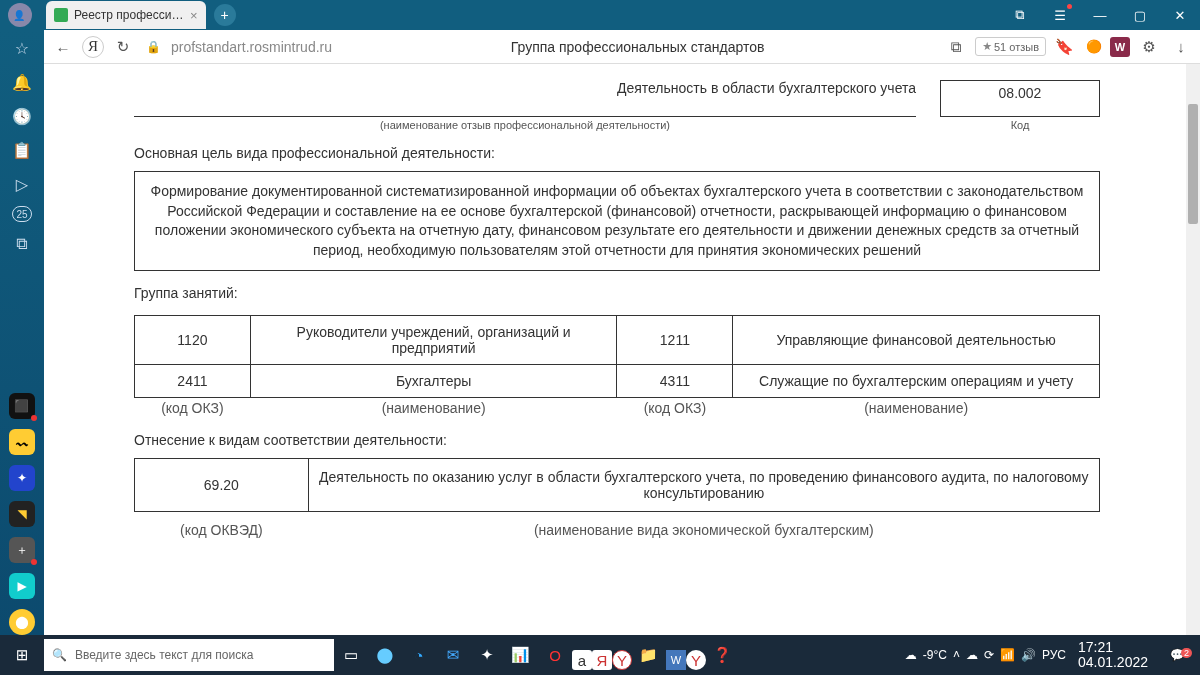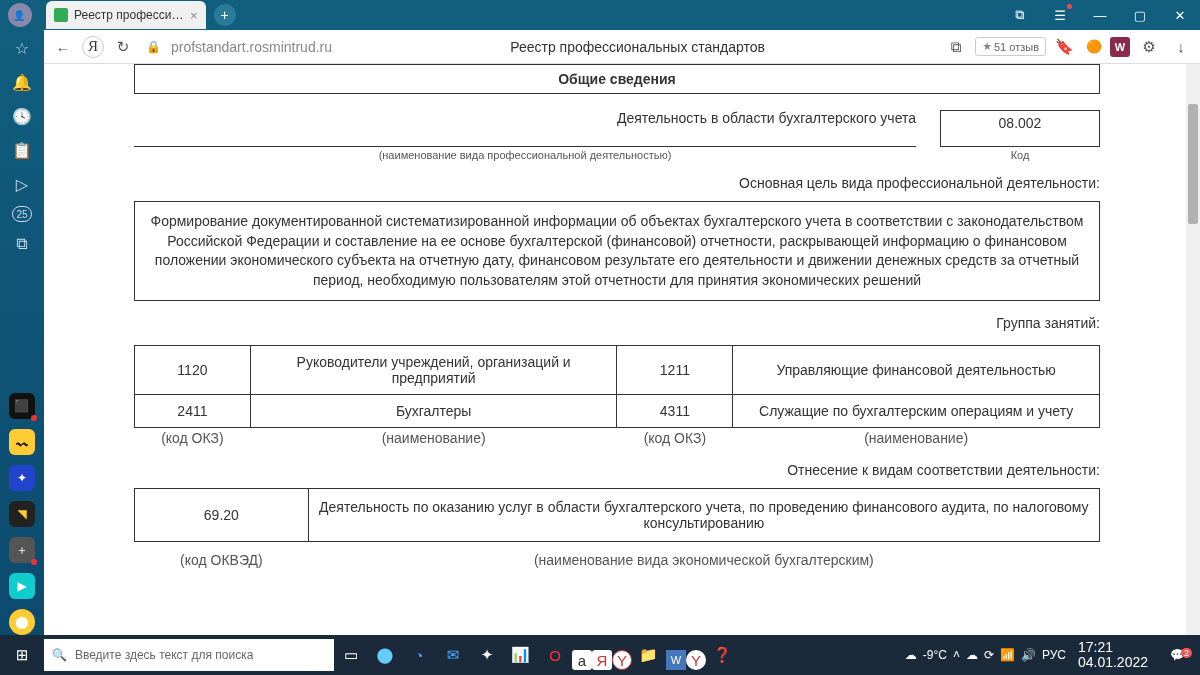--- a/index.html
+++ b/index.html
@@ -42,21 +42,21 @@
 .page { padding: 0 100px 10px 90px; color:#333; font-size:14px;}
 .gen-header { font-weight:bold; text-align:center; padding:6px 0; border:1px solid #333;}
 .row1 { display:flex; gap:0; margin-top:16px;}
 .row1 .left { flex:1; border-bottom:1px solid #333; text-align:right; padding-bottom:20px;}
 .row1 .right { width:160px; border:1px solid #333; text-align:center; padding:4px 0; margin-left:24px;}
 .hint { font-size:11px; color:#555; text-align:center; margin-top:2px;}
 .hint-row { display:flex;}
 .hint-row .left { flex:1;}
 .hint-row .right { width:160px; margin-left:24px;}
 
-.section-title { text-align:right; margin:14px 0 10px; font-size:14px;}
+.section-title { text-align:left; margin:14px 0 10px; font-size:14px;}
 .goal-box { border:1px solid #333; padding:10px 14px; text-align:center; line-height:1.4;}
 
 .tbl { width:100%; border-collapse:collapse; margin-top:14px;}
 .tbl td { border:1px solid #333; padding:8px 6px; text-align:center; font-size:14px; vertical-align:middle;}
 .tbl-hint { font-size:11px; color:#555; text-align:center;}
 .tbl-hint-row td { border:none; padding:2px;}
 
 .tbl2 { width:100%; border-collapse:collapse;padding-left:42px;}
 .tbl2 td { border:1px solid #333; padding:10px 8px; text-align:center; font-size:14px;}
 
@@ -90,21 +90,21 @@
   <div class="sysbtn">▢</div>
   <div class="sysbtn">✕</div>
 </div>
 
 <div class="urlbar" style="position:absolute; left:44px; right:0; top:30px;">
   <div class="nav">←</div>
   <div class="ya">Я</div>
   <div class="nav">↻</div>
   <span class="lock">🔒</span>
   <span class="url">profstandart.rosmintrud.ru</span>
-  <div class="pagetitle">Реестр профессиональных стандартов</div>
+  <div class="pagetitle">Группа профессиональных стандартов</div>
   <div class="nav">⧉</div>
   <div class="revw">
       <span style="color:#888;">★</span>
       <span>51 отзыв</span>
     </div>
   <div class="nav star">🔖</div>
   <div class="ico">🟠</div>
   <div class="w">W</div>
   <div class="nav">⚙</div>
   <div class="nav">↓</div>
@@ -126,28 +126,27 @@
   <div class="app dot" style="background:#555;color:#fff;">＋</div>
   <div class="app" style="background:#1cc;color:#fff;">▶</div>
   <div class="app" style="background:#fc3;color:#fff;border-radius:50%;">⬤</div>
 </div>
 
 <div class="content-wrap">
   <div class="scrollbar">
       <div class="thumb"></div>
     </div>
   <div class="page">
-    <div class="gen-header">Общие сведения</div>
 
     <div class="row1">
       <div class="left">Деятельность в области бухгалтерского учета</div>
       <div class="right">08.002</div>
     </div>
     <div class="hint-row">
-      <div class="left hint">(наименование вида профессиональной деятельностью)</div>
+      <div class="left hint">(наименование отзыв профессиональной деятельности)</div>
       <div class="right hint">Код</div>
     </div>
 
     <div class="section-title">Основная цель вида профессиональной деятельности:</div>
     <div class="goal-box">Формирование документированной систематизированной информации об объектах бухгалтерского учета в соответствии с законодательством Российской Федерации и составление на ее основе бухгалтерской (финансовой) отчетности, раскрывающей информацию о финансовом положении экономического субъекта на отчетную дату, финансовом результате его деятельности и движении денежных средств за отчетный период, необходимую пользователям этой отчетности для принятия экономических решений</div>
 
     <div class="section-title">Группа занятий:</div>
     <table class="tbl">
       <tbody>
           <tr>

